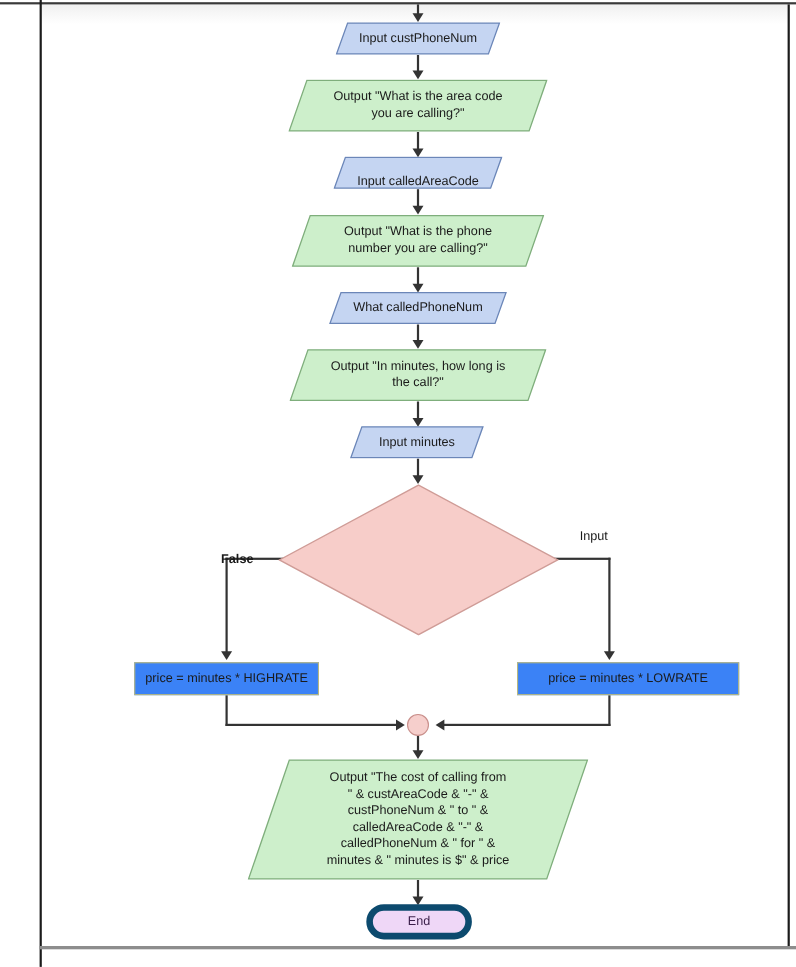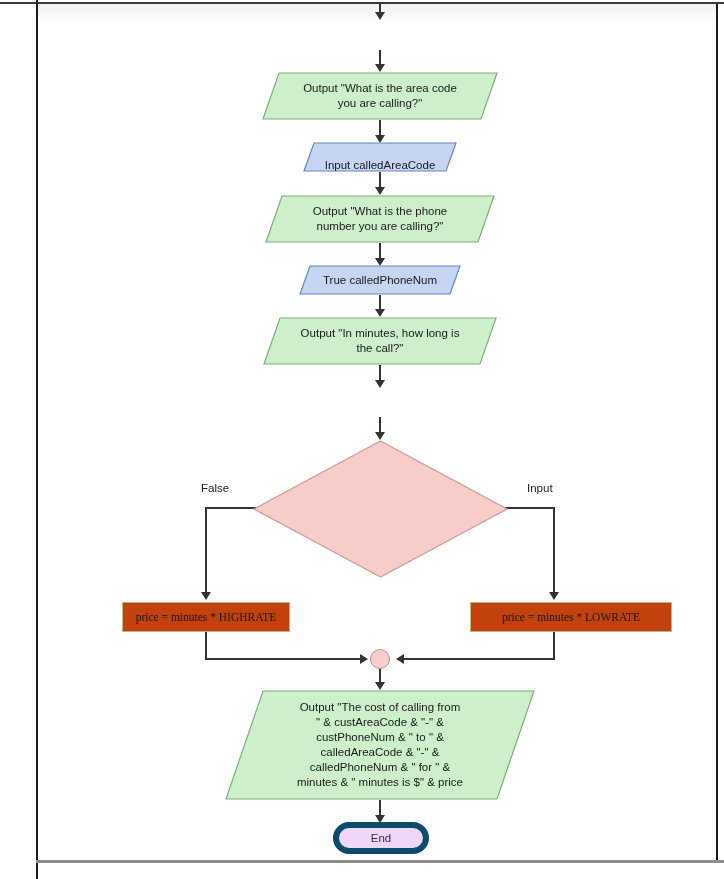--- a/index.html
+++ b/index.html
@@ -70,23 +70,22 @@
     position: absolute;
     left: 0; top: 0; right: 0; bottom: 0;
     z-index: 1;
   }
 
   .node-input .para-bg  { }
   .node-output .para-bg { }
 
   
   .node-process {
-    background: #c2410c;
+    background: #3b82f6;
     border: 1px solid #b7b77f;
-    font-family: Liberation Serif, serif;
   }
 
   
   .node-decision .dia-bg {
     position: absolute;
     left: 0; top: 0; right: 0; bottom: 0;
     z-index: 1;
   }
 
   
@@ -174,41 +173,47 @@
 
   <div class="edge edge-v" style="left:379px; top:365px; height:16px;"></div>
   <div class="arrow-down" style="left:375px; top:380px;"></div>
 
   <div class="edge edge-v" style="left:379px; top:417px; height:16px;"></div>
   <div class="arrow-down" style="left:375px; top:432px;"></div>
 
   <div class="edge edge-h" style="left:205px; top:507px; width:55px;"></div>
   <div class="edge edge-v" style="left:205px; top:507px; height:86px;"></div>
   <div class="arrow-down" style="left:201px; top:592px;"></div>
-  <div class="edge-label" style="left:201px; top:482px;">False</div>
+  <div class="edge-label" style="left:201px; top:503px;font-weight:bold;">False</div>
 
   <div class="edge edge-h" style="left:502px; top:507px; width:53px;"></div>
   <div class="edge edge-v" style="left:553px; top:507px; height:86px;"></div>
   <div class="arrow-down" style="left:549px; top:592px;"></div>
   <div class="edge-label" style="left:527px; top:482px;">Input</div>
 
   <div class="edge edge-v" style="left:205px; top:632px; height:28px;"></div>
   <div class="edge edge-h" style="left:205px; top:658px; width:157px;"></div>
   <div class="arrow-right" style="left:360px; top:654px;"></div>
 
   <div class="edge edge-v" style="left:553px; top:632px; height:28px;"></div>
   <div class="edge edge-h" style="left:398px; top:658px; width:157px;"></div>
   <div class="arrow-left" style="left:396px; top:654px;"></div>
 
   <div class="edge edge-v" style="left:379px; top:669px; height:14px;"></div>
   <div class="arrow-down" style="left:375px; top:682px;"></div>
 
   <div class="edge edge-v" style="left:379px; top:800px; height:16px;"></div>
   <div class="arrow-down" style="left:375px; top:815px;"></div>
 
+  <div class="node node-input" style="left:305px; top:20px; width:150px; height:30px;">
+    <svg class="para-bg" viewBox="0 0 150 30" preserveAspectRatio="none" width="150" height="30">
+      <polygon points="11,1 149,1 139,29 1,29" fill="#c5d5f2" stroke="#6b86b8" stroke-width="1.2"></polygon>
+    </svg>
+    <span class="label">Input custPhoneNum</span>
+  </div>
 
   <div class="node node-output" style="left:262px; top:72px; width:236px; height:48px;">
     <svg class="para-bg" viewBox="0 0 236 48" preserveAspectRatio="none" width="236" height="48">
       <polygon points="17,1 235,1 219,47 1,47" fill="#cdefcb" stroke="#7fae7c" stroke-width="1.2"></polygon>
     </svg>
     <span class="label">Output "What is the area code
 you are calling?"</span>
   </div>
 
   <div class="node node-input" style="left:303px; top:142px; width:154px; height:46px;">
@@ -223,31 +228,37 @@
       <polygon points="17,1 229,1 213,47 1,47" fill="#cdefcb" stroke="#7fae7c" stroke-width="1.2"></polygon>
     </svg>
     <span class="label">Output "What is the phone
 number you are calling?"</span>
   </div>
 
   <div class="node node-input" style="left:299px; top:265px; width:162px; height:30px;">
     <svg class="para-bg" viewBox="0 0 162 30" preserveAspectRatio="none" width="162" height="30">
       <polygon points="11,1 161,1 151,29 1,29" fill="#c5d5f2" stroke="#6b86b8" stroke-width="1.2"></polygon>
     </svg>
-    <span class="label">True calledPhoneNum</span>
+    <span class="label">What calledPhoneNum</span>
   </div>
 
   <div class="node node-output" style="left:263px; top:317px; width:234px; height:48px;">
     <svg class="para-bg" viewBox="0 0 234 48" preserveAspectRatio="none" width="234" height="48">
       <polygon points="17,1 233,1 217,47 1,47" fill="#cdefcb" stroke="#7fae7c" stroke-width="1.2"></polygon>
     </svg>
     <span class="label">Output "In minutes, how long is
 the call?"</span>
   </div>
 
+  <div class="node node-input" style="left:318px; top:387px; width:122px; height:30px;">
+    <svg class="para-bg" viewBox="0 0 122 30" preserveAspectRatio="none" width="122" height="30">
+      <polygon points="11,1 121,1 111,29 1,29" fill="#c5d5f2" stroke="#6b86b8" stroke-width="1.2"></polygon>
+    </svg>
+    <span class="label">Input minutes</span>
+  </div>
 
   <div class="node node-decision" style="left:253px; top:440px; width:255px; height:138px;">
     <svg class="dia-bg" viewBox="0 0 255 138" preserveAspectRatio="none" width="255" height="138">
       <polygon points="127.5,1 254,69 127.5,137 1,69" fill="#f7cdc9" stroke="#cf9c97" stroke-width="1.2"></polygon>
     </svg>
   </div>
 
   <div class="node node-process" style="left:122px; top:602px; width:168px; height:30px;">
     <span class="label">price = minutes * HIGHRATE</span>
   </div>

